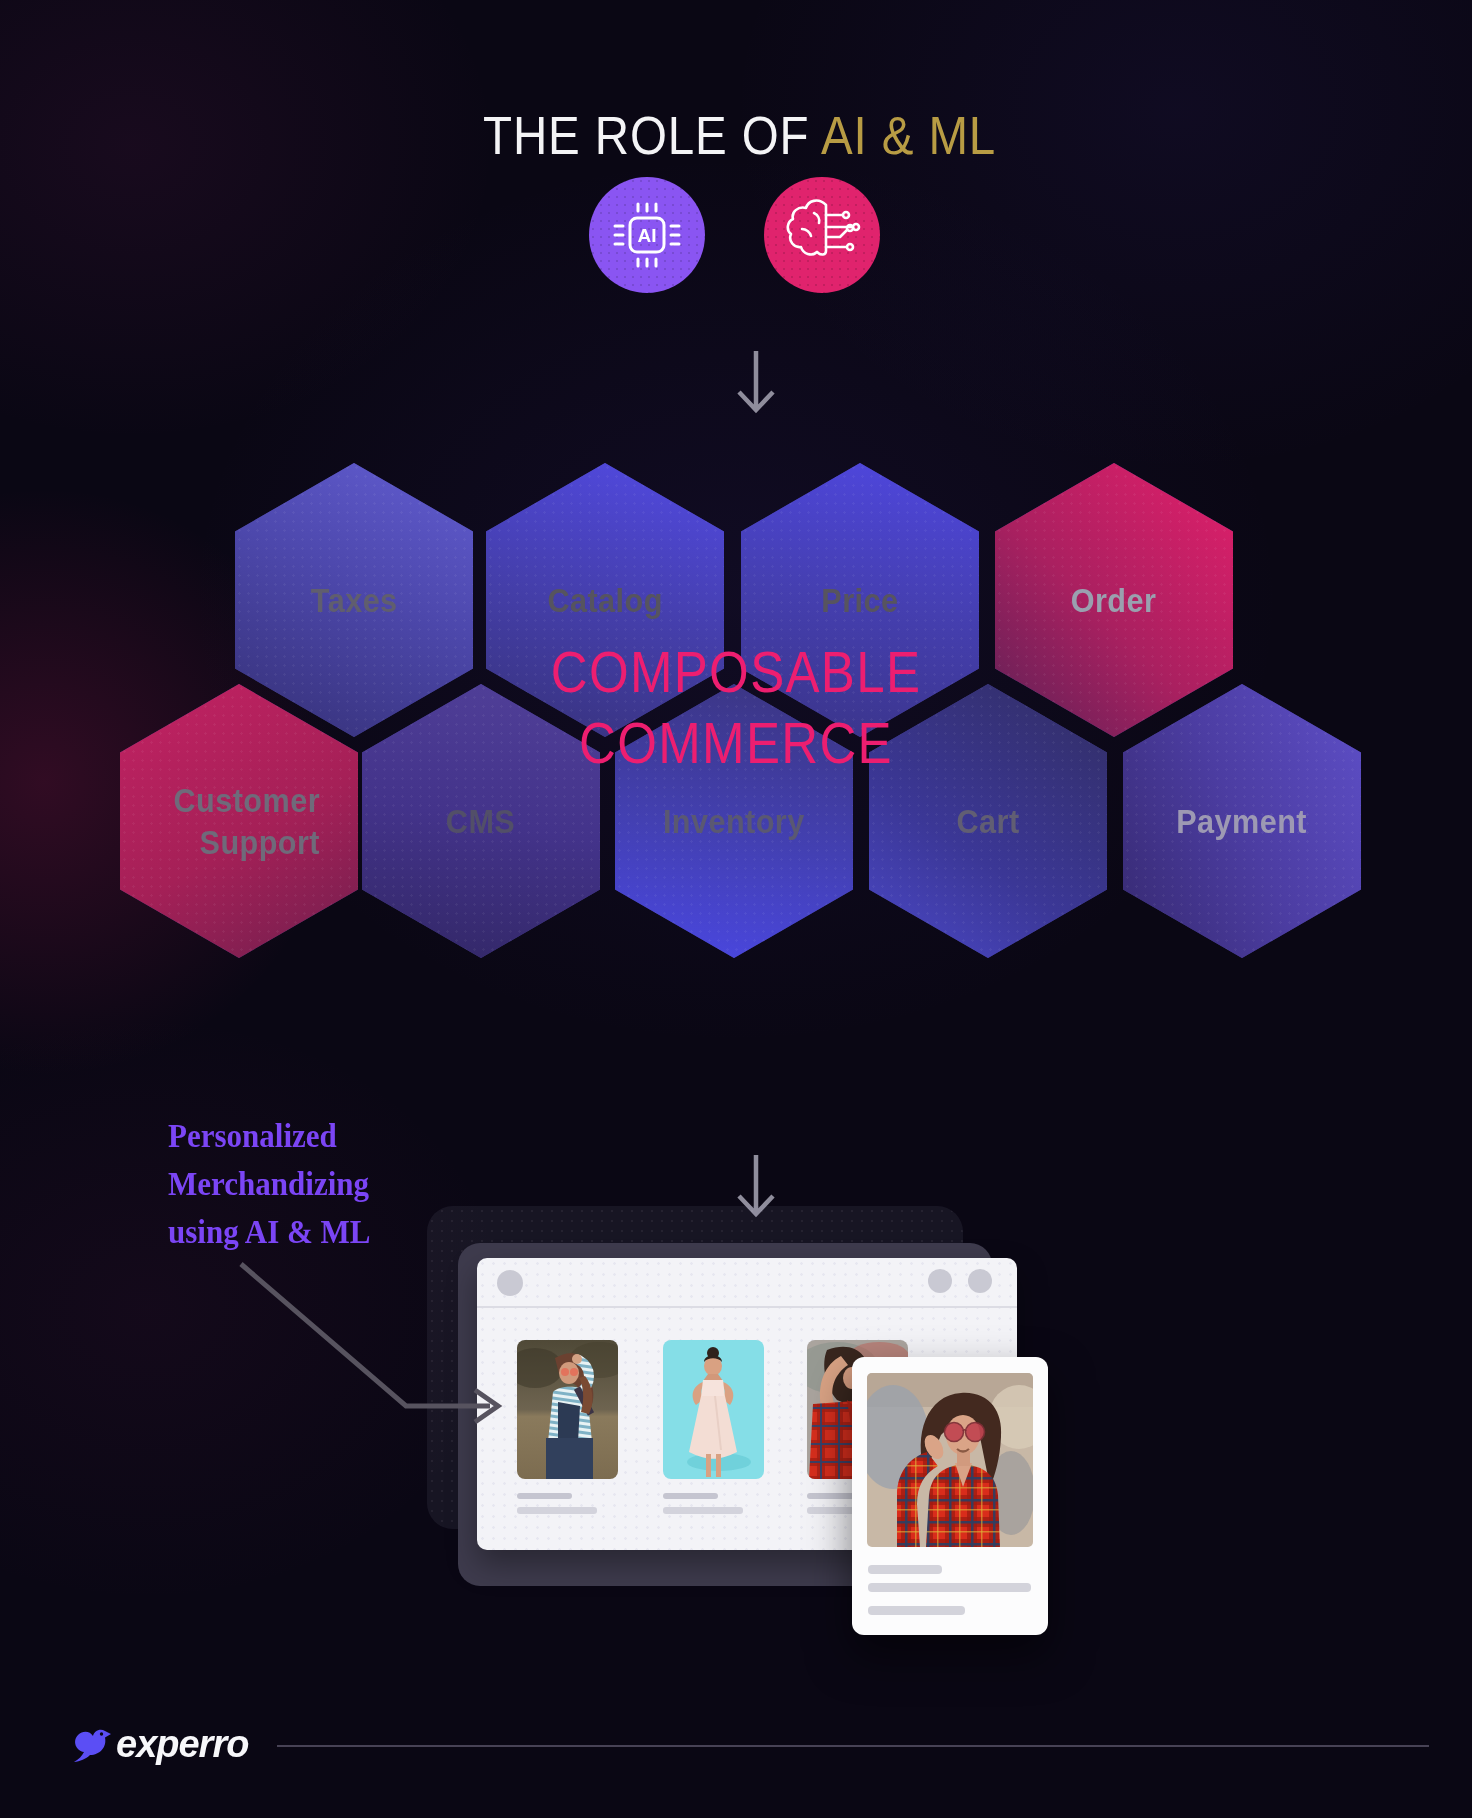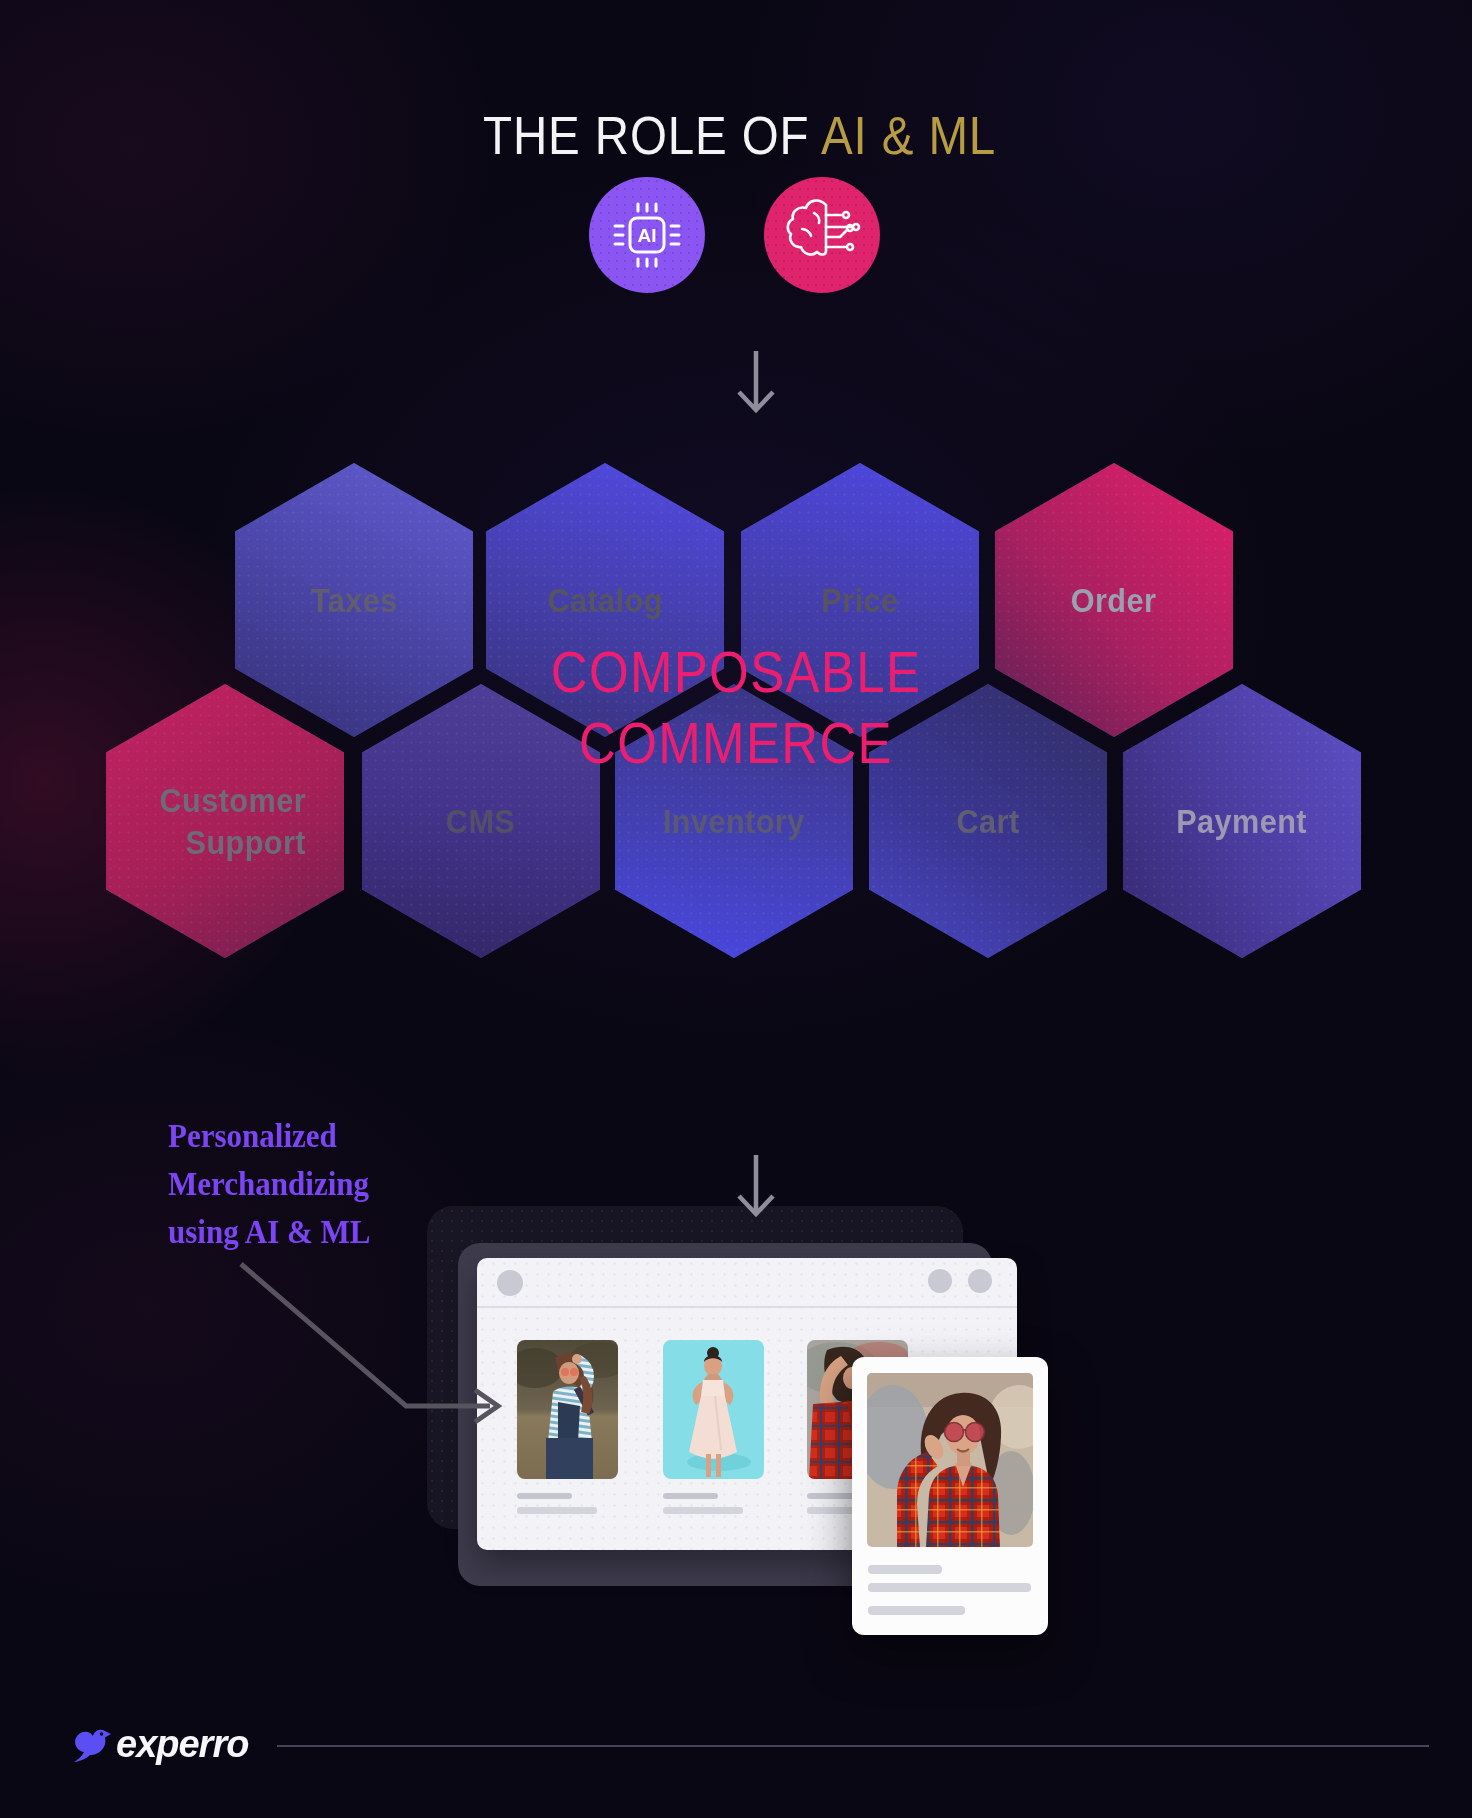--- a/index.html
+++ b/index.html
@@ -30,21 +30,21 @@
   .flow-arrow-2{top:1152px}
   
   .hex{position:absolute;width:238px;height:274px;
     clip-path:polygon(50% 0%,100% 25%,100% 75%,50% 100%,0% 75%,0% 25%);
     display:flex;align-items:center;justify-content:center;text-align:right;
     background-color:#3a3580;background-size:9px 9px,auto;}
   .hex-0{left:235px;top:463px}
   .hex-1{left:486px;top:463px}
   .hex-2{left:741px;top:463px}
   .hex-3{left:995px;top:463px}
-  .hex-4{left:106px;top:684px}
+  .hex-4{left:120px;top:684px}
   .hex-5{left:362px;top:684px}
   .hex-6{left:615px;top:684px}
   .hex-7{left:869px;top:684px}
   .hex-8{left:1123px;top:684px}
   .hex-label{font-weight:700;font-size:34px;line-height:42px;letter-spacing:0.5px;
     color:var(--lc,#5a5866);transform:scaleX(0.9);max-width:180px;display:inline-block;}
   .hex-title{position:absolute;left:0;width:100%;top:636px;margin:0;text-align:center;
     z-index:6;font-weight:400;}
   .hex-title .line{display:block;transform:scaleX(0.88);font-size:58px;line-height:71px;
     letter-spacing:1.5px;}

